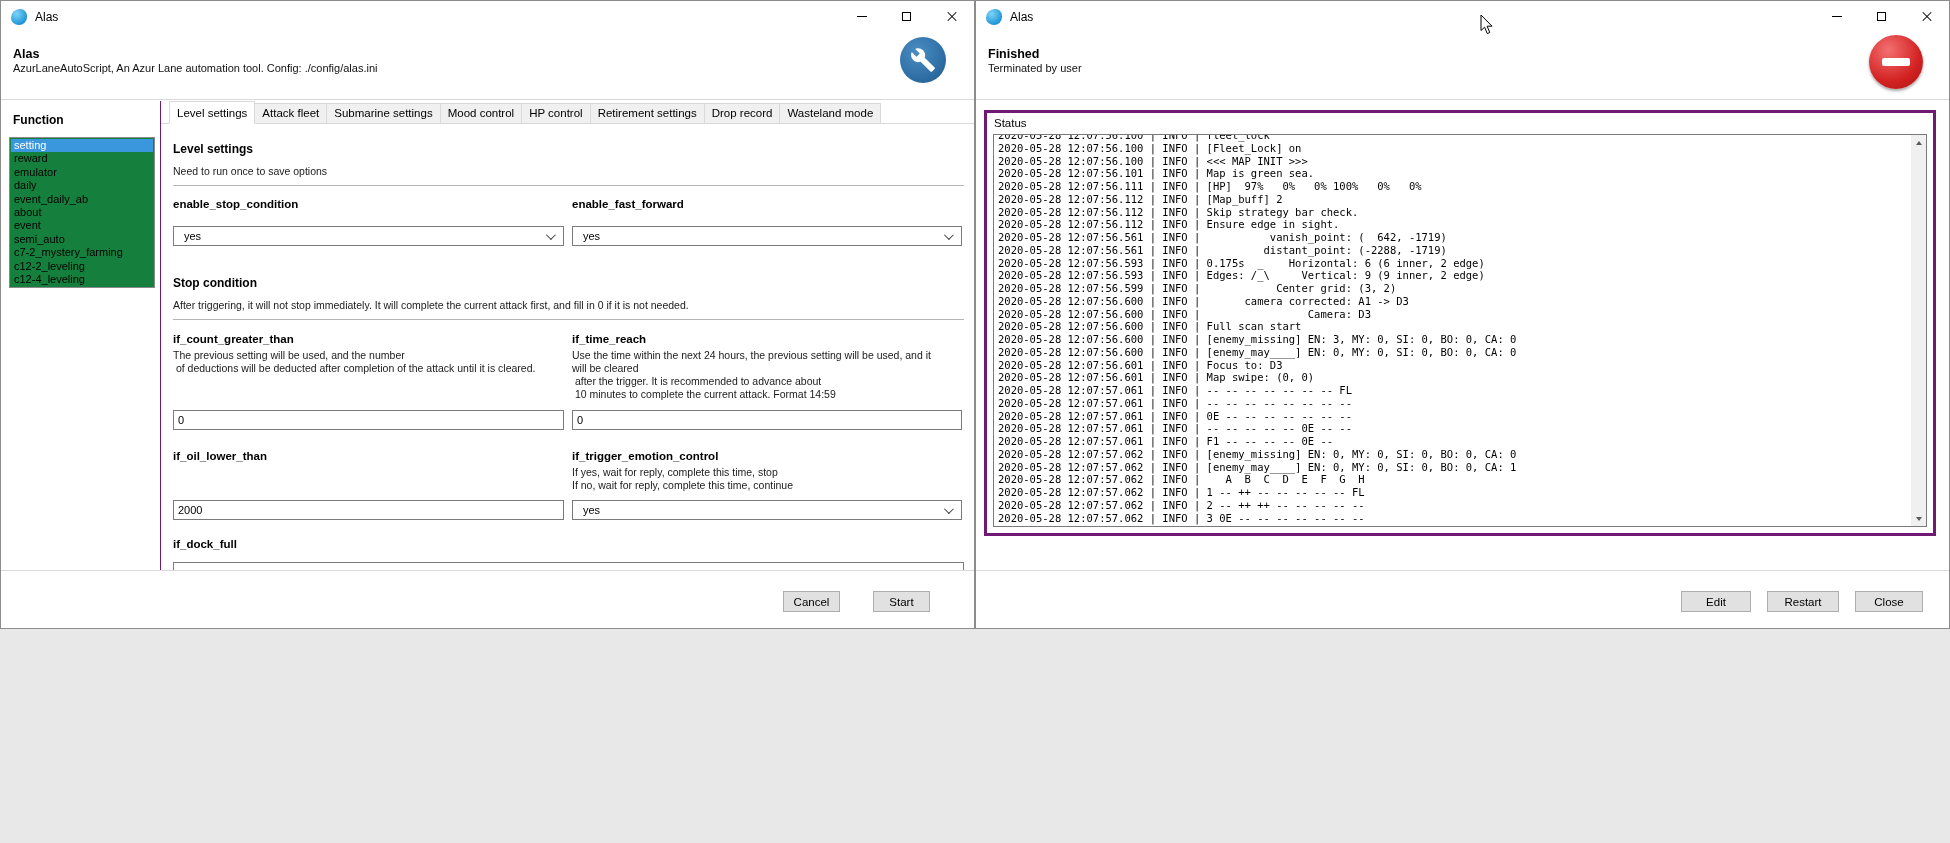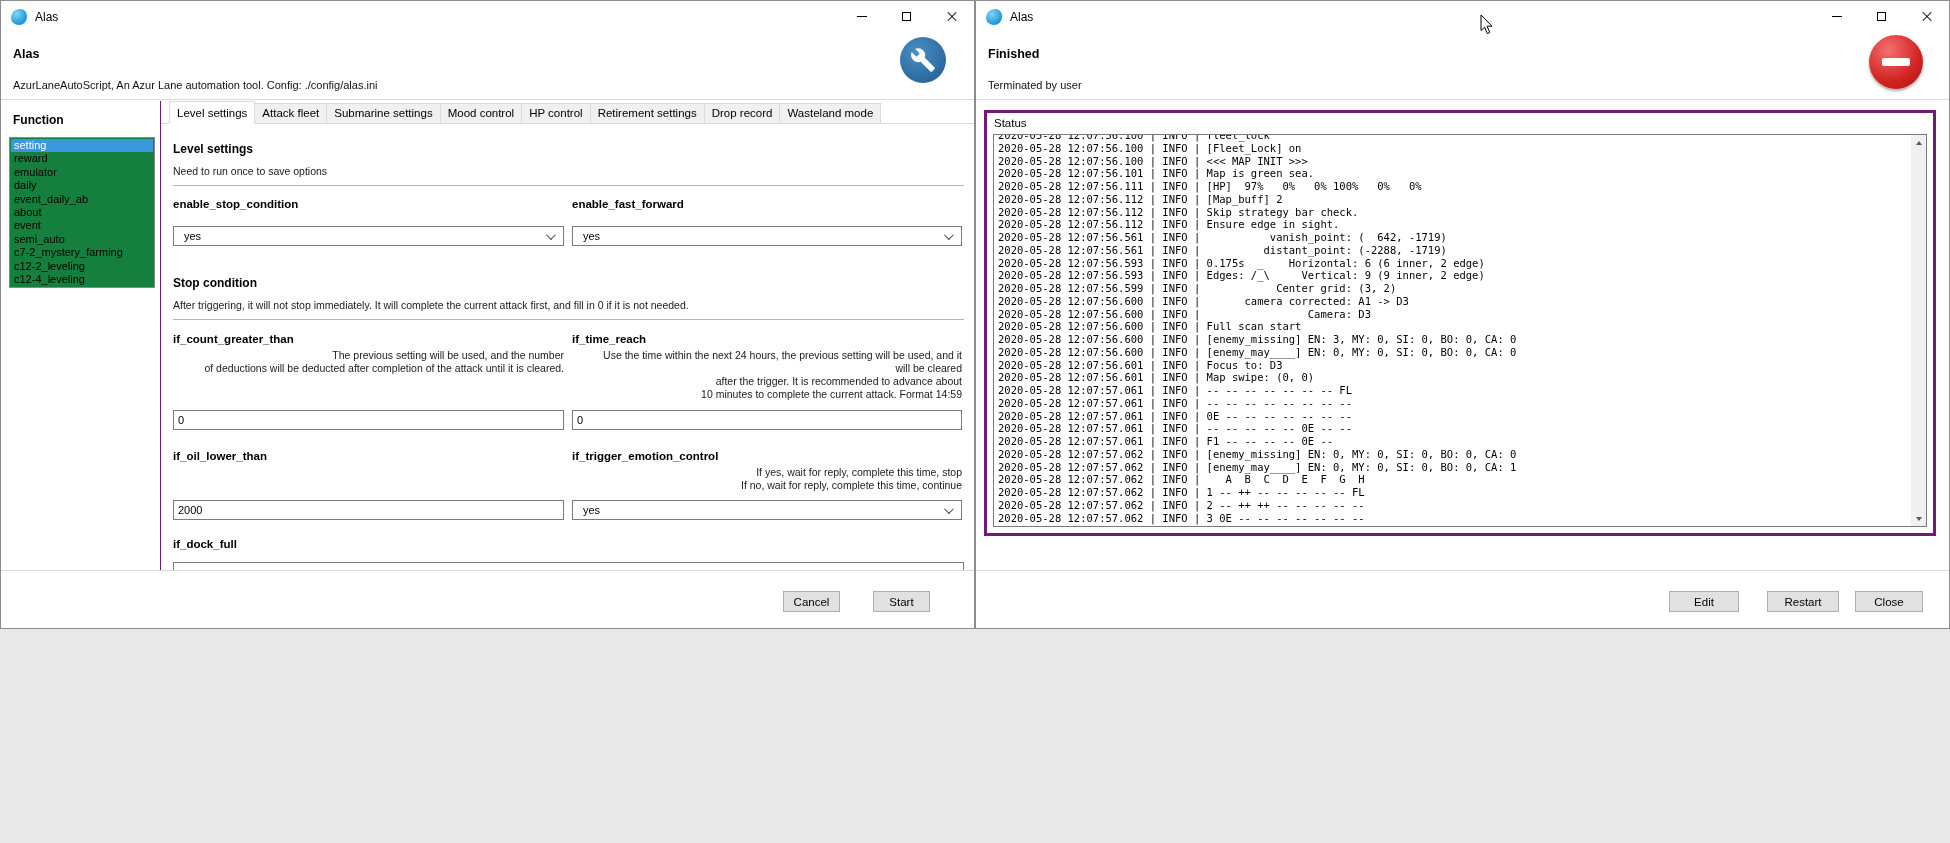--- a/index.html
+++ b/index.html
@@ -17,21 +17,21 @@
   .glyph-min { width:10px; height:1px; background:#000; }
   .glyph-max { width:9px; height:9px; border:1px solid #000; }
   .glyph-close { position:relative; width:12px; height:12px; }
   .glyph-close:before,.glyph-close:after { content:""; position:absolute; left:0; top:5px; width:12px; height:1px; background:#000; }
   .glyph-close:before { transform:rotate(45deg); }
   .glyph-close:after { transform:rotate(-45deg); }
 
   
   .header { position:relative; height:67px; border-bottom:1px solid #d9d9d9; padding:14px 0 0 12px; }
   .h-title { font-size:12.5px; font-weight:bold; color:#000; }
-  .h-sub { font-size:11px; color:#111; margin-top:18px; }
+  .h-sub { font-size:11px; color:#111; margin-top:1px; }
   .badge-blue { position:absolute; right:28px; top:4px; width:46px; height:46px; border-radius:50%; background:radial-gradient(circle at 38% 32%,#4a8ec4,#2d6da3 65%,#215480); display:flex; align-items:center; justify-content:center; }
   .badge-red { position:absolute; right:26px; top:2px; width:54px; height:54px; border-radius:50%; background:radial-gradient(circle at 36% 28%,#f37070,#d32222 60%,#a81313); box-shadow:0 2px 3px rgba(0,0,0,.35); display:flex; align-items:center; justify-content:center; }
   .badge-red .bar { width:28px; height:8px; background:#fff; border-radius:2px; }
 
   
   .body { position:absolute; top:100px; bottom:58px; left:0; right:0; display:flex; }
   .sidebar { width:160px; border-right:1px solid #701a75; padding-top:12px; }
   .func-label { font-size:12px; font-weight:bold; margin-left:12px; }
   .func-list { margin:10px 5px 0 8px; border:1px solid #8a8a8a; background:#15803d; padding:1px; }
   .func-item { font-size:11px; line-height:13.4px; padding-left:3px; white-space:nowrap; color:#000; }
@@ -45,34 +45,34 @@
   .panel { padding:18px 10px 0 12px; }
   .sec-title { font-size:12px; font-weight:bold; }
   .sec-desc { font-size:10.5px; margin-top:9px; white-space:pre; color:#1a1a1a; }
   .rule { height:1px; background:#b5b5b5; margin-top:8px; }
   .row { display:grid; grid-template-columns:391px 390px; column-gap:8px; }
   .row1 { height:48px; margin-top:12px; }
   .rowb { height:97px; margin-top:13px; }
   .rowc { height:70px; margin-top:20px; }
   .cell { display:flex; flex-direction:column; }
   .f-label { font-size:11.5px; font-weight:bold; }
-  .f-desc { font-size:10.5px; line-height:13px; margin-top:4px; white-space:pre; color:#1a1a1a;text-align:right; }
+  .f-desc { font-size:10.5px; line-height:13px; margin-top:4px; white-space:pre; color:#1a1a1a; }
   .ctl { margin-top:auto; }
   .select { height:20px; border:1px solid #7a7a7a; background:#fff; display:flex; align-items:center; justify-content:space-between; padding:0 10px; font-size:11px; }
   .chev { width:7px; height:7px; border-right:1.5px solid #444; border-bottom:1.5px solid #444; transform:rotate(45deg) translateY(-2px); }
   input.text { height:20px; width:100%; border:1px solid #7a7a7a; font-size:11px; padding:0 4px; font-family:"Liberation Sans",sans-serif; background:#fff; color:#000; }
   .dock-block { margin-top:18px; }
   .dock-block .select { margin-top:12px; }
 
   
   .footer { position:absolute; left:0; right:0; bottom:0; height:58px; border-top:1px solid #d9d9d9; background:#fff; }
   .btn { position:absolute; top:20px; height:21px; background:#e1e1e1; border:1px solid #adadad; font-size:11.5px; font-family:"Liberation Sans",sans-serif; color:#000; }
   #btn-cancel { left:782px; width:57px; }
   #btn-start { left:872px; width:57px; }
-  #btn-edit { right:210px; width:70px; }
+  #btn-edit { right:198px; width:70px; }
   #btn-restart { right:110px; width:72px; }
   #btn-close { right:26px; width:68px; }
 
   
   .status-group { position:absolute; left:8px; right:13px; top:109px; bottom:92px; border:3px solid #701a75; }
   .status-label { position:absolute; top:4px; left:7px; font-size:11.5px; color:#000; }
   .log-box { position:absolute; left:6px; right:6px; top:21px; bottom:6px; border:1px solid #7a7a7a; background:#fff; overflow:hidden; }
   .log-pre { margin:-6px 0 0; padding:0 20px 0 4px; font-family:"DejaVu Sans Mono",monospace; font-size:10.5px; line-height:12.75px; color:#000; white-space:pre; }
   .sb { position:absolute; right:0; top:0; bottom:0; width:15px; background:#f0f0f0; }
   .sb-btn { position:absolute; left:0; right:0; height:15px; display:flex; align-items:center; justify-content:center; }

